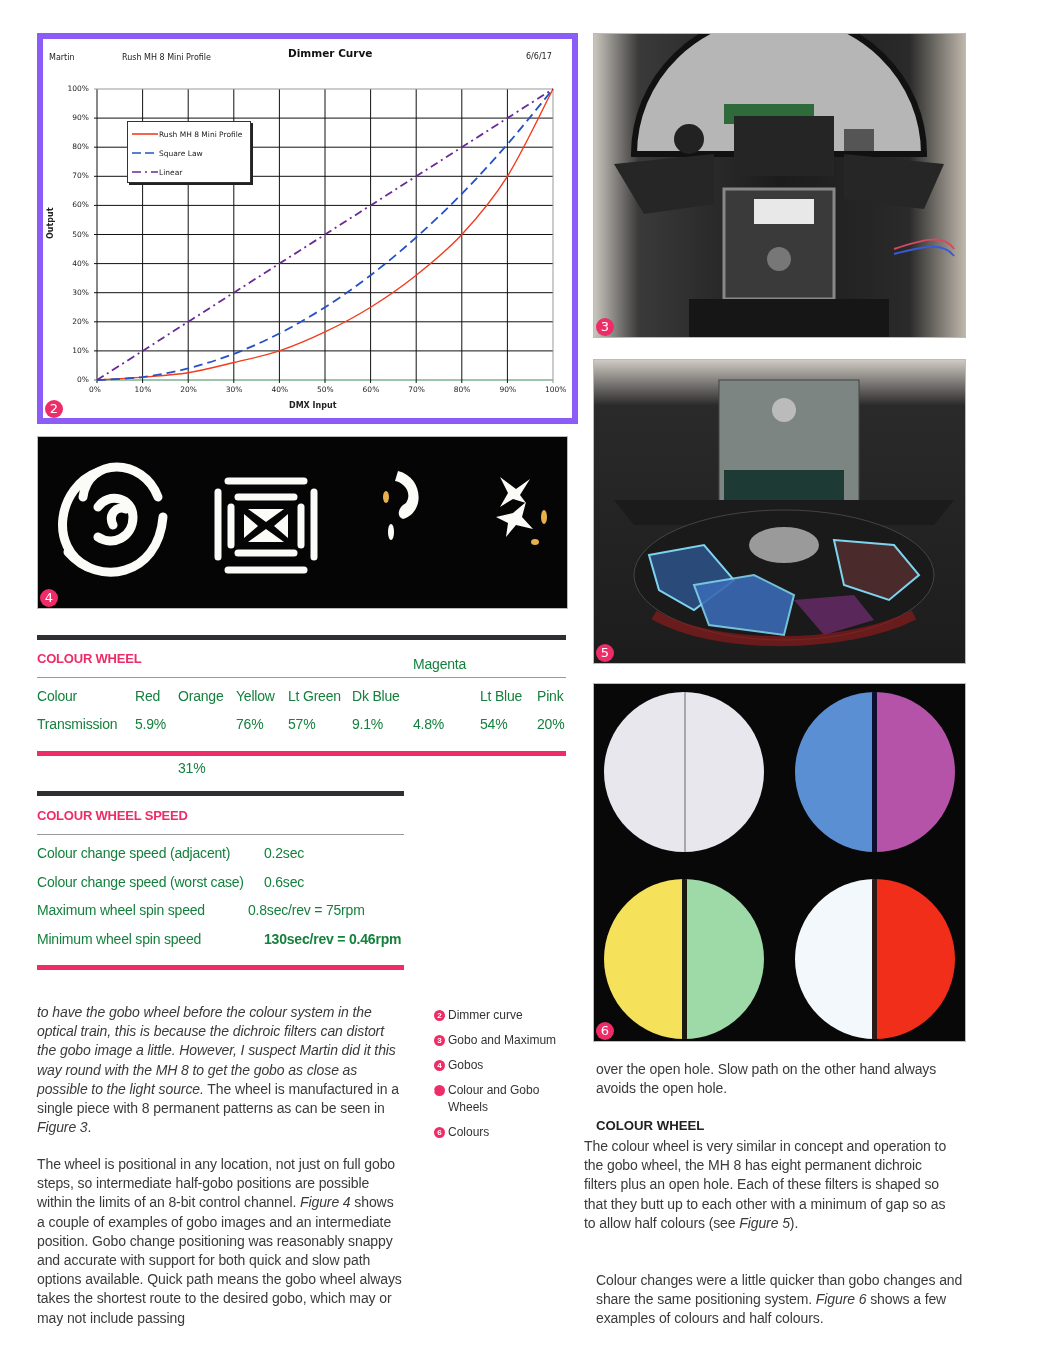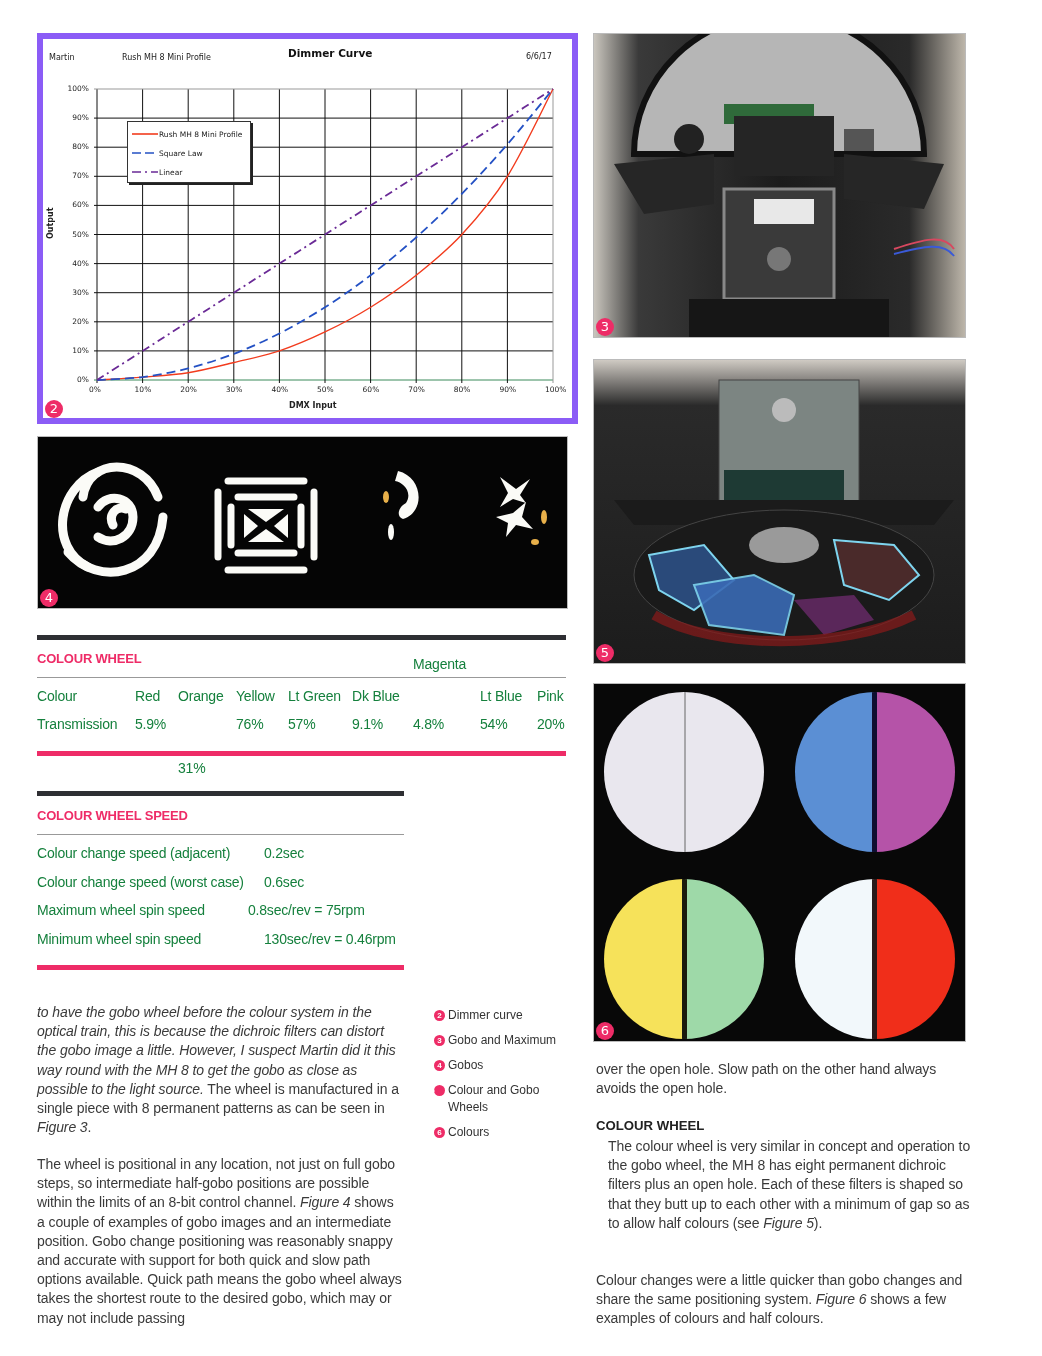--- a/index.html
+++ b/index.html
@@ -253,39 +253,39 @@
 <div class="sec-head" style="left:37px;top:808px;">COLOUR WHEEL SPEED</div>
 <div class="rule-thin" style="left:37px;top:834px;width:367px;"></div>
 <div id="cws-table">
     <span class="tcell" style="left: 37px; top: 845px;">Colour change speed (adjacent)</span>
     <span class="tcell" style="left: 264px; top: 845px;">0.2sec</span>
     <span class="tcell" style="left: 37px; top: 873.5px;">Colour change speed (worst case)</span>
     <span class="tcell" style="left: 264px; top: 873.5px;">0.6sec</span>
     <span class="tcell" style="left: 37px; top: 902px;">Maximum wheel spin speed</span>
     <span class="tcell" style="left: 248px; top: 902px;">0.8sec/rev = 75rpm</span>
     <span class="tcell" style="left: 37px; top: 930.5px;">Minimum wheel spin speed</span>
-    <span class="tcell" style="left: 264px; top: 930.5px;">130sec/rev = 0.46rpm</span>
+    <span class="tcell" style="left: 264px; top: 930.5px; font-weight: bold;">130sec/rev = 0.46rpm</span>
   </div>
 <div class="rule-pink" style="left:37px;top:965px;width:367px;"></div>
 
 <div class="body-text" style="left:37px;top:1003px;width:366px;">
   <i>to have the gobo wheel before the colour system in the optical train, this is because the dichroic filters can distort the gobo image a little. However, I suspect Martin did it this way round with the MH 8 to get the gobo as close as possible to the light source.</i><span> The wheel is manufactured in a single piece with 8 permanent patterns as can be seen in </span><i>Figure 3</i><span>.</span>
 </div>
 <div class="body-text" style="left:37px;top:1155px;width:366px;">
   <span>The wheel is positional in any location, not just on full gobo steps, so intermediate half-gobo positions are possible within the limits of an 8-bit control channel. </span><i>Figure 4</i><span> shows a couple of examples of gobo images and an intermediate position. Gobo change positioning was reasonably snappy and accurate with support for both quick and slow path options available. Quick path means the gobo wheel always takes the shortest route to the desired gobo, which may or may not include passing</span>
 </div>
 
 <div id="captions">
     <div class="cap-item" style="left: 434px; top: 1007px; width: 130px;"><span class="cap-num">2</span><span>Dimmer curve</span></div>
     <div class="cap-item" style="left: 434px; top: 1032px; width: 130px;"><span class="cap-num">3</span><span>Gobo and Maximum</span></div>
     <div class="cap-item" style="left: 434px; top: 1057px; width: 130px;"><span class="cap-num">4</span><span>Gobos</span></div>
     <div class="cap-item" style="left: 434px; top: 1082px; width: 110px; padding-left: 14px; text-indent: -14px;"><span class="cap-num">5</span><span>Colour and Gobo Wheels</span></div>
     <div class="cap-item" style="left: 434px; top: 1124px; width: 130px;"><span class="cap-num">6</span><span>Colours</span></div>
   </div>
 
 <div class="body-text" style="left:596px;top:1060px;width:370px;">over the open hole. Slow path on the other hand always avoids the open hole.</div>
 <div class="subhead" style="left:596px;top:1118px;">COLOUR WHEEL</div>
-<div class="body-text" style="left:608px;top:1137px;width:370px;">
+<div class="body-text" style="left:584px;top:1137px;width:370px;">
   <span>The colour wheel is very similar in concept and operation to the gobo wheel, the MH 8 has eight permanent dichroic filters plus an open hole. Each of these filters is shaped so that they butt up to each other with a minimum of gap so as to allow half colours (see </span><i>Figure 5</i><span>).</span>
 </div>
 <div class="body-text" style="left:596px;top:1271px;width:372px;">
   <span>Colour changes were a little quicker than gobo changes and share the same positioning system. </span><i>Figure 6</i><span> shows a few examples of colours and half colours.</span>
 </div>
 
 </body></html>

